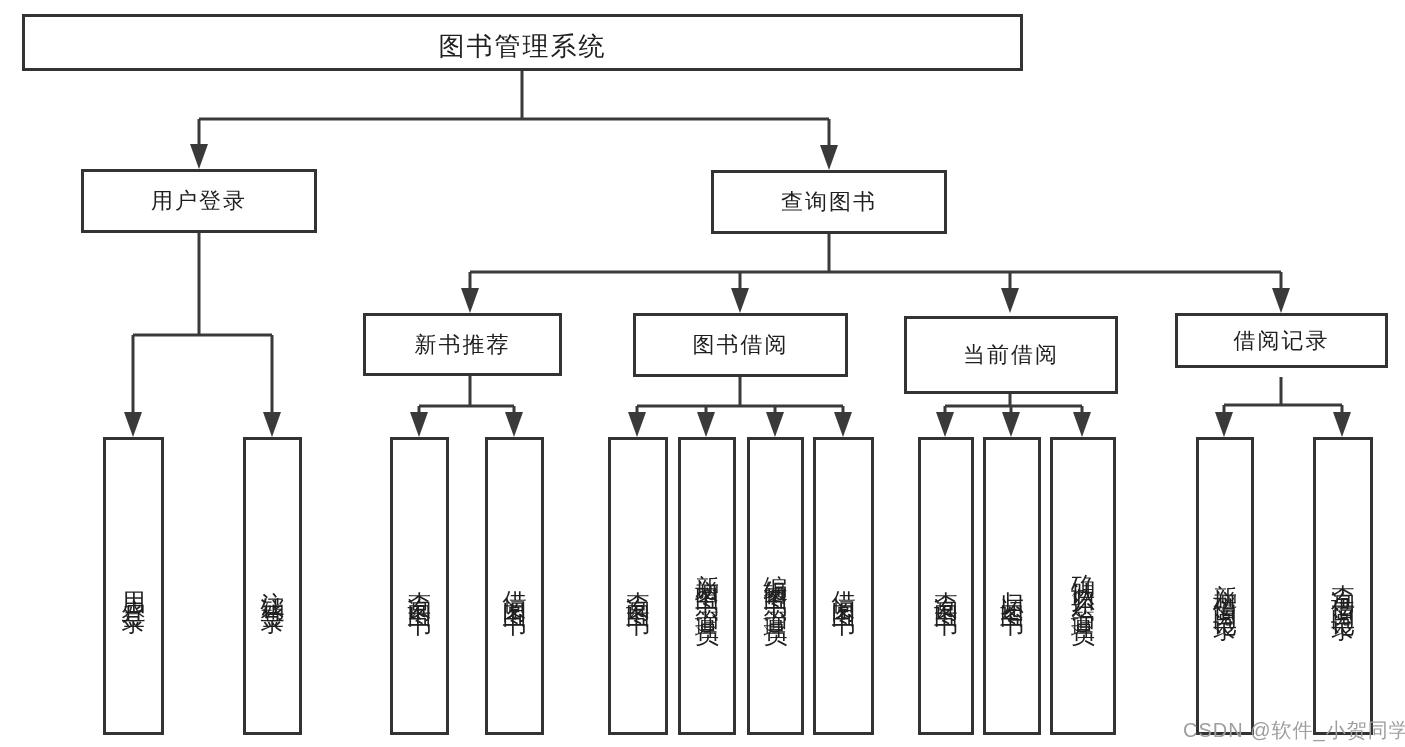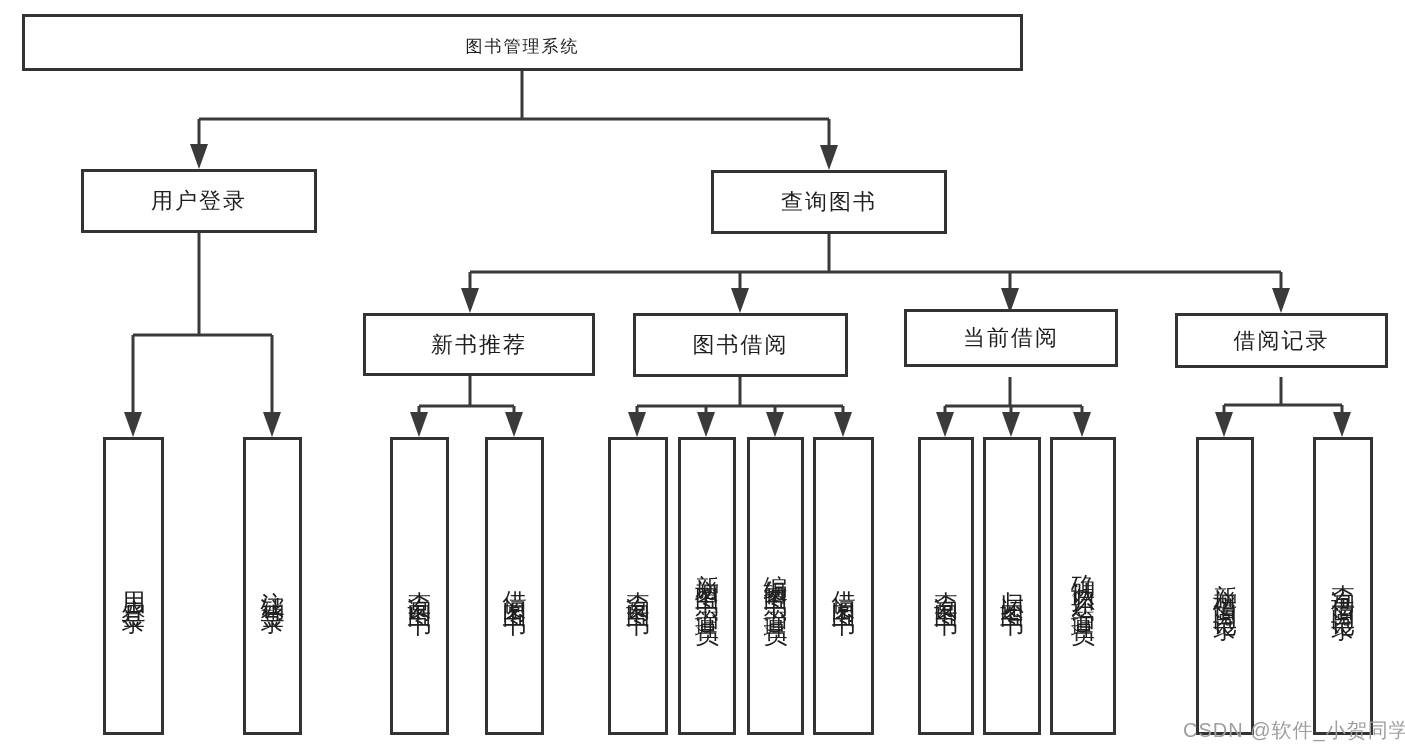--- a/index.html
+++ b/index.html
@@ -8,21 +8,21 @@
     font-family:"Liberation Sans","DejaVu Sans",sans-serif;overflow:hidden;
   }
   #connectors{position:absolute;left:0;top:0;width:1405px;height:747px;}
   .node{
     position:absolute;box-sizing:border-box;background:#ffffff;
     border:3px solid #333333;color:#1f1f1f;
     display:flex;align-items:center;justify-content:center;
     z-index:2;
   }
   .node.h span{font-size:22px;letter-spacing:2px;white-space:nowrap;}
-  .node.root span{font-size:17px;margin-top:8px;}
+  .node.root span{font-size:26px;margin-top:8px;}
   .node.v span{
     writing-mode:vertical-rl;text-orientation:mixed;
     font-size:24px;letter-spacing:7px;line-height:1;white-space:nowrap;
   }
   #watermark{
     position:absolute;left:1183px;top:717px;z-index:5;
     font-size:20px;color:#9e9e9e;letter-spacing:1px;white-space:nowrap;
   }
 </style>
 </head>
@@ -74,27 +74,27 @@
     <span>图书管理系统</span>
   </div>
 
   <div class="node h" style="left:81px;top:169px;width:236px;height:64px">
     <span>用户登录</span>
   </div>
   <div class="node h" style="left:711px;top:170px;width:236px;height:64px">
     <span>查询图书</span>
   </div>
 
-  <div class="node h" style="left:363px;top:313px;width:232px;height:63px">
+  <div class="node h" style="left:363px;top:313px;width:199px;height:63px">
     <span>新书推荐</span>
   </div>
   <div class="node h" style="left:633px;top:313px;width:215px;height:64px">
     <span>图书借阅</span>
   </div>
-  <div class="node h" style="left:904px;top:309px;width:214px;height:58px">
+  <div class="node h" style="left:904px;top:316px;width:214px;height:78px">
     <span>当前借阅</span>
   </div>
   <div class="node h" style="left:1175px;top:313px;width:213px;height:55px">
     <span>借阅记录</span>
   </div>
 
   <div class="node v" style="left:103px;top:437px;width:61px;height:298px">
     <span>用户登录</span>
   </div>
   <div class="node v" style="left:243px;top:437px;width:59px;height:298px">

